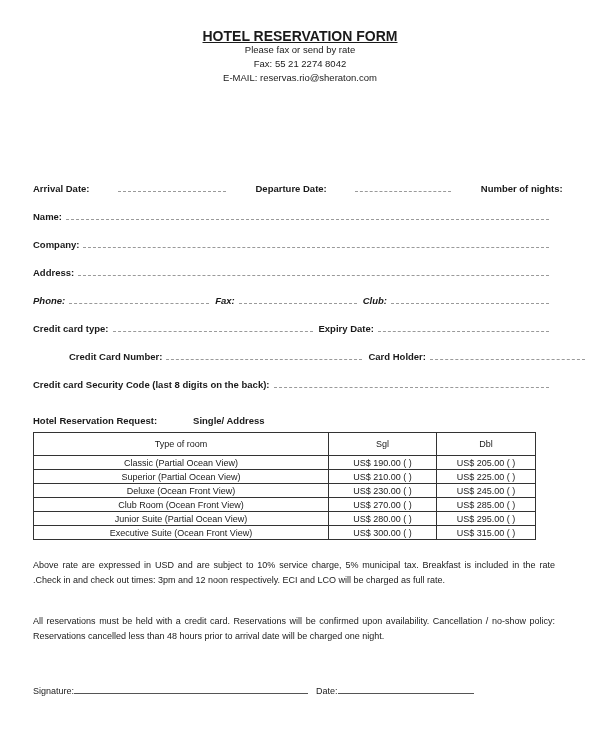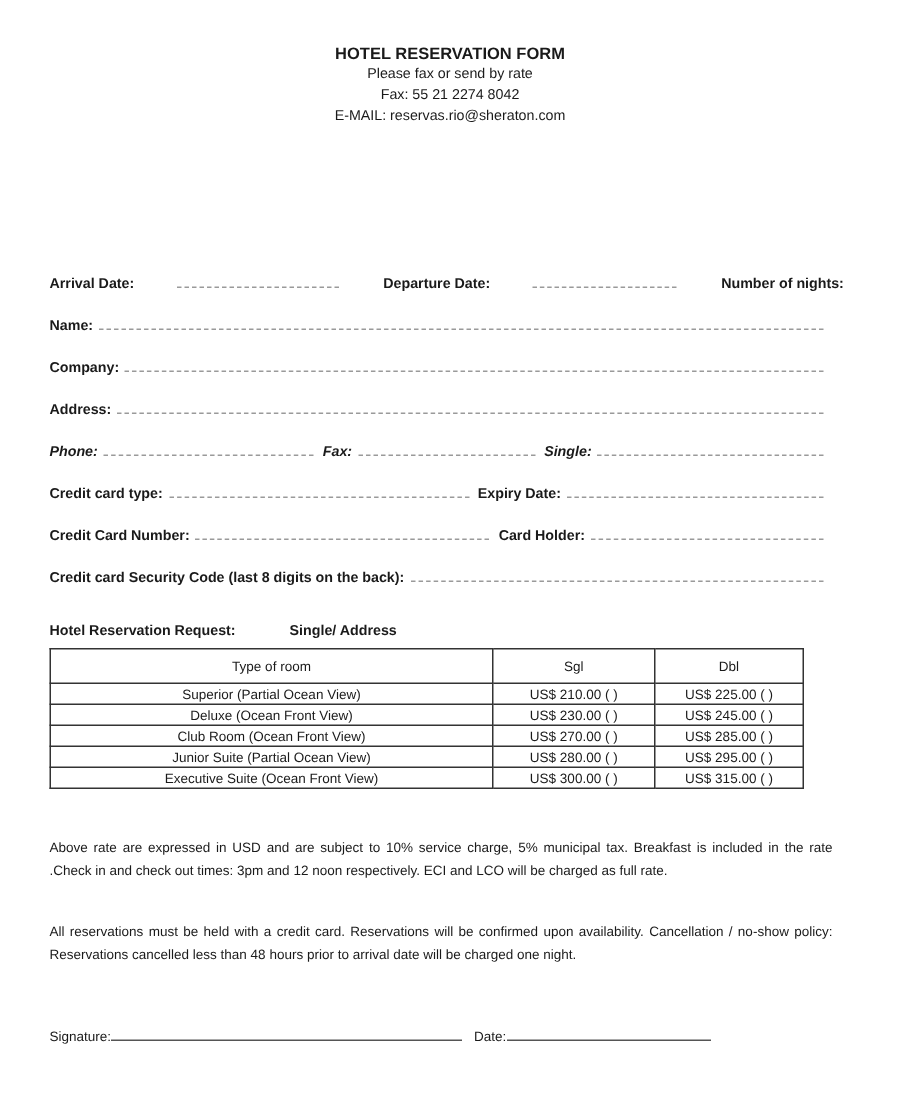--- a/index.html
+++ b/index.html
@@ -1,19 +1,19 @@
 <!DOCTYPE html>
 <html><head>
 <meta charset="utf-8">
 <style>
   html, body { margin: 0; padding: 0; background: #ffffff; }
   body { width: 600px; height: 730px; position: relative; overflow: hidden;
          font-family: "Liberation Sans", sans-serif; color: #1a1a1a; }
   .header { position: absolute; top: 29px; left: 0; width: 600px; text-align: center; font-size: 9.5px; line-height: 14px; }
-  .header .title { font-weight: bold; font-size: 11px; }
+  .header .title { font-weight: bold; font-size: 14px; text-decoration: underline; }
   .row { position: absolute; left: 33px; width: 522px; font-size: 9.5px; font-weight: bold; display: flex; align-items: baseline; white-space: nowrap; }
   .row .lbl { margin-right: 4px; }
   .row .fill { flex: 1; border-bottom: 1px dashed #9a9a9a; height: 8px; margin-right: 6px; }
   .row .fill.fixed { flex: none; }
   table.rates { position: absolute; top: 432px; left: 33px; width: 503px; border-collapse: collapse; font-size: 9px; }
   table.rates td, table.rates th { border: 1.5px solid #333; text-align: center; padding: 0; height: 13px; font-weight: normal; }
   table.rates th { height: 22px; }
   .notes { position: absolute; left: 33px; width: 522px; font-size: 9px; line-height: 14.5px; text-align: justify; }
   .sig { position: absolute; top: 684px; left: 33px; font-size: 9px; display: flex; align-items: baseline; }
   .sig .line { border-bottom: 1px solid #555; height: 9px; }
@@ -50,32 +50,32 @@
 <div class="row" style="top:267px;">
   <span class="lbl">Address:</span>
   <span class="fill"></span>
 </div>
 
 <div class="row" style="top:295px;font-style:italic;">
   <span class="lbl">Phone:</span>
   <span class="fill fixed" style="width:140px"></span>
   <span class="lbl">Fax:</span>
   <span class="fill fixed" style="width:118px"></span>
-  <span class="lbl">Single:</span>
+  <span class="lbl">Club:</span>
   <span class="fill"></span>
 </div>
 
 <div class="row" style="top:323px;">
   <span class="lbl">Credit card type:</span>
   <span class="fill fixed" style="width:200px"></span>
   <span class="lbl">Expiry Date:</span>
   <span class="fill"></span>
 </div>
 
-<div class="row" style="top:351px;">
+<div class="row" style="top:351px;margin-left:36px;">
   <span class="lbl">Credit Card Number:</span>
   <span class="fill fixed" style="width:196px"></span>
   <span class="lbl">Card Holder:</span>
   <span class="fill"></span>
 </div>
 
 <div class="row" style="top:379px;">
   <span class="lbl">Credit card Security Code (last 8 digits on the back):</span>
   <span class="fill"></span>
 </div>
@@ -87,20 +87,25 @@
 
 <table class="rates">
   <thead>
     <tr>
       <th style="width:294px">Type of room</th>
       <th style="width:107px">Sgl</th>
       <th>Dbl</th>
     </tr>
   </thead>
   <tbody>
+    <tr>
+      <td>Classic (Partial Ocean View)</td>
+      <td>US$ 190.00 ( )</td>
+      <td>US$ 205.00 ( )</td>
+    </tr>
     <tr>
       <td>Superior (Partial Ocean View)</td>
       <td>US$ 210.00 ( )</td>
       <td>US$ 225.00 ( )</td>
     </tr>
     <tr>
       <td>Deluxe (Ocean Front View)</td>
       <td>US$ 230.00 ( )</td>
       <td>US$ 245.00 ( )</td>
     </tr>

